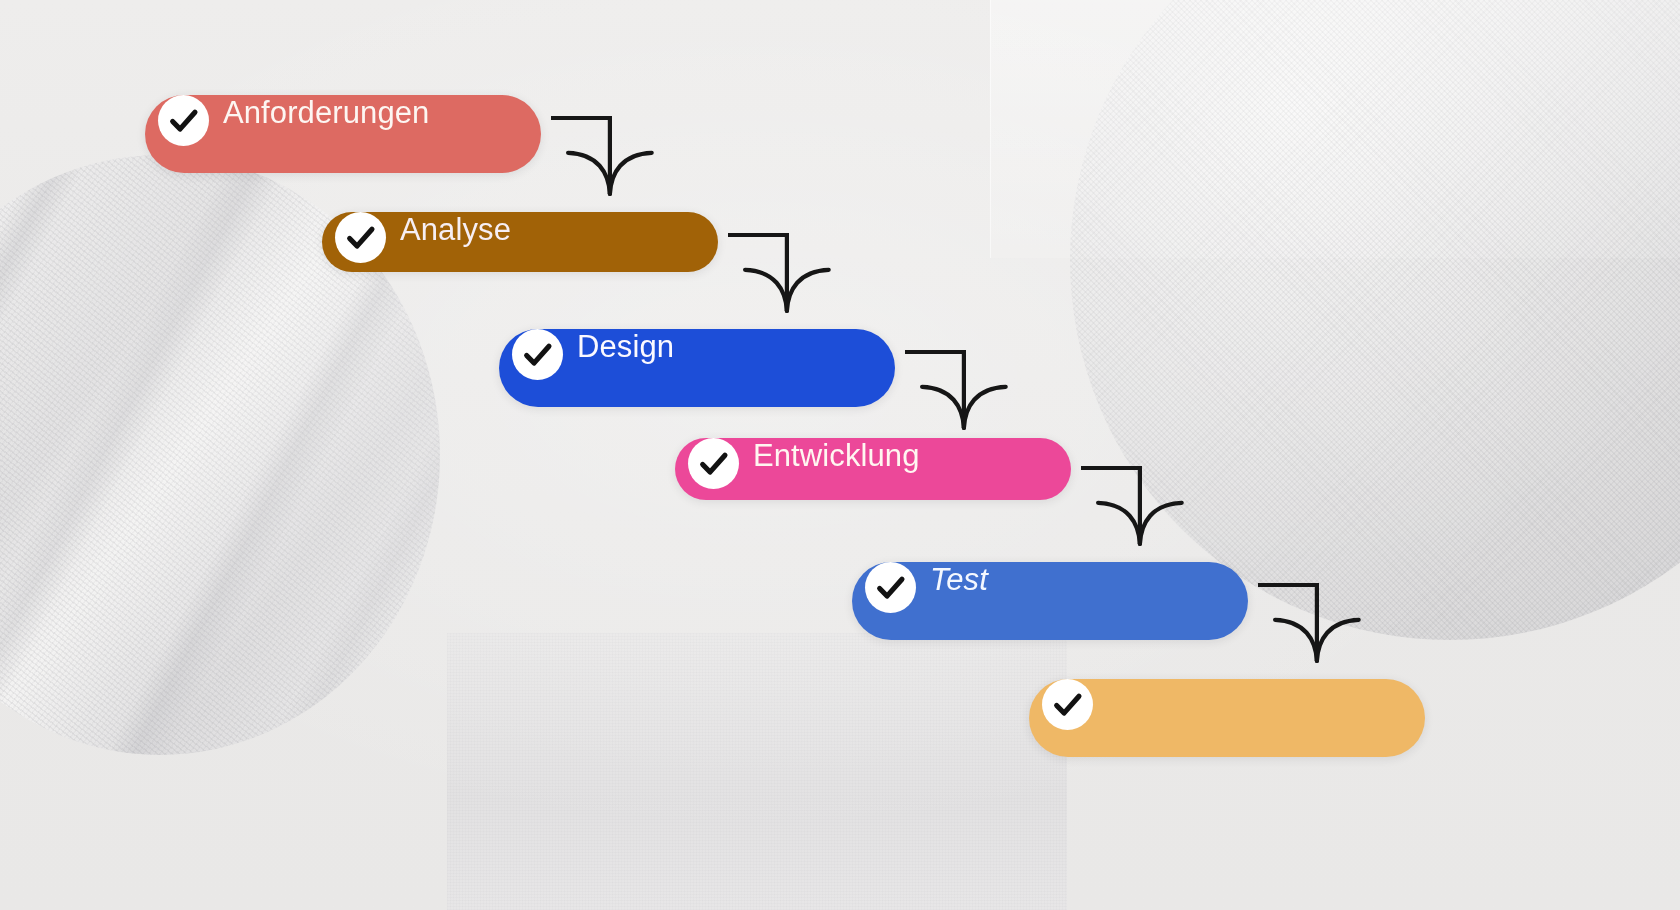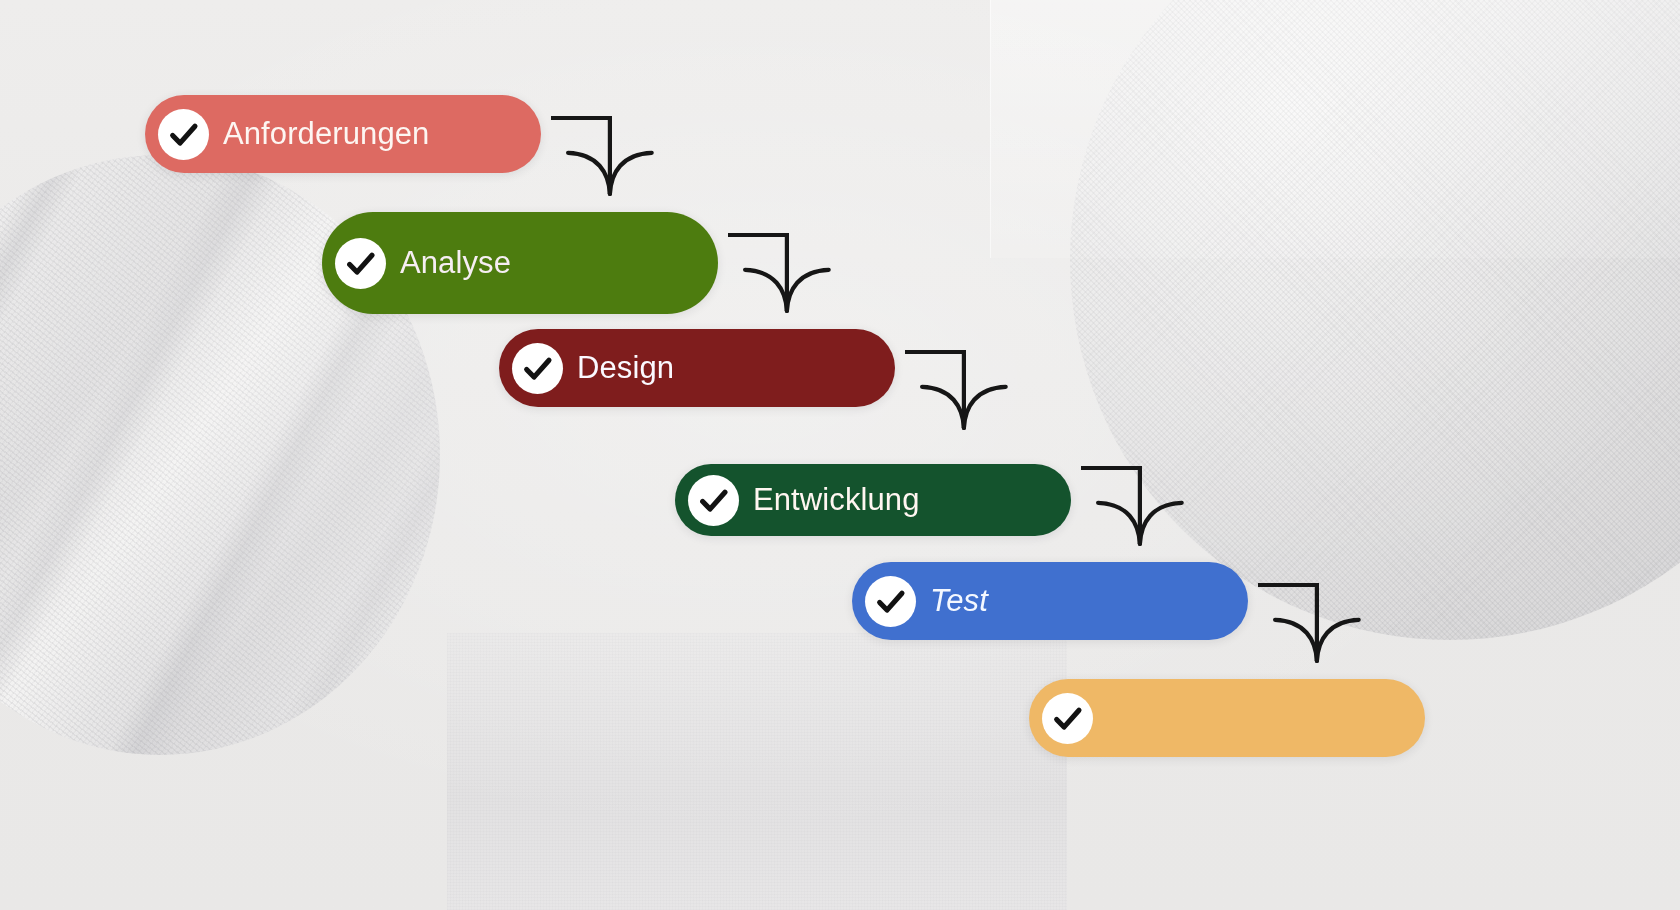--- a/index.html
+++ b/index.html
@@ -92,21 +92,20 @@
   }
   #bg-vignette {
     inset: 0;
     background: radial-gradient(ellipse at 45% 42%, rgba(255,255,255,0.30) 0%, rgba(255,255,255,0) 62%);
   }
 
   
   .pill {
     position: absolute;
     display: flex;
-    align-items: center;
     border-radius: 999px;
     box-sizing: border-box;
     box-shadow: 0 2px 10px rgba(40,35,45,0.10);
   }
   .pill-check {
     flex: 0 0 auto;
     border-radius: 50%;
     background: #ffffff;
     display: flex;
     align-items: center;
@@ -190,37 +189,37 @@
     </div>
   <div id="step-layer">
       <div class="pill" style="left: 145px; top: 95px; width: 396px; height: 78px; background: rgb(221, 106, 98); padding-left: 13px;">
         <div class="pill-check" style="width: 51px; height: 51px;">
           <svg width="51" height="51" viewBox="0 0 32 32" fill="none">
             <path d="M9.2 16.6 L13.8 21.4 L23.2 10.8" stroke="#121212" stroke-width="3.2" stroke-linecap="round" stroke-linejoin="round" fill="none"></path>
           </svg>
         </div>
         <span class="pill-label" style="font-size: 31px; color: rgb(253, 246, 242); margin-left: 14px;">Anforderungen</span>
       </div>
-      <div class="pill" style="left: 322px; top: 212px; width: 396px; height: 102px; background: #4d7c0f; padding-left: 13px;">
+      <div class="pill" style="left: 322px; top: 212px; width: 396px; height: 60px; background: #a16207; padding-left: 13px;">
         <div class="pill-check" style="width: 51px; height: 51px;">
           <svg width="51" height="51" viewBox="0 0 32 32" fill="none">
             <path d="M9.2 16.6 L13.8 21.4 L23.2 10.8" stroke="#121212" stroke-width="3.2" stroke-linecap="round" stroke-linejoin="round" fill="none"></path>
           </svg>
         </div>
         <span class="pill-label" style="font-size: 31px; color: rgb(246, 238, 243); margin-left: 14px;">Analyse</span>
       </div>
-      <div class="pill" style="left: 499px; top: 329px; width: 396px; height: 78px; background: #7f1d1d; padding-left: 13px;">
+      <div class="pill" style="left: 499px; top: 329px; width: 396px; height: 78px; background: #1d4ed8; padding-left: 13px;">
         <div class="pill-check" style="width: 51px; height: 51px;">
           <svg width="51" height="51" viewBox="0 0 32 32" fill="none">
             <path d="M9.2 16.6 L13.8 21.4 L23.2 10.8" stroke="#121212" stroke-width="3.2" stroke-linecap="round" stroke-linejoin="round" fill="none"></path>
           </svg>
         </div>
         <span class="pill-label" style="font-size: 31px; color: rgb(251, 249, 255); margin-left: 14px;">Design</span>
       </div>
-      <div class="pill" style="left: 675px; top: 464px; width: 396px; height: 72px; background: #14532d; padding-left: 13px;">
+      <div class="pill" style="left: 675px; top: 438px; width: 396px; height: 62px; background: #ec4899; padding-left: 13px;">
         <div class="pill-check" style="width: 51px; height: 51px;">
           <svg width="51" height="51" viewBox="0 0 32 32" fill="none">
             <path d="M9.2 16.6 L13.8 21.4 L23.2 10.8" stroke="#121212" stroke-width="3.2" stroke-linecap="round" stroke-linejoin="round" fill="none"></path>
           </svg>
         </div>
         <span class="pill-label" style="font-size: 31px; color: rgb(255, 246, 241); margin-left: 14px;">Entwicklung</span>
       </div>
       <div class="pill" style="left: 852px; top: 562px; width: 396px; height: 78px; background: rgb(64, 112, 207); padding-left: 13px;">
         <div class="pill-check" style="width: 51px; height: 51px;">
           <svg width="51" height="51" viewBox="0 0 32 32" fill="none">

